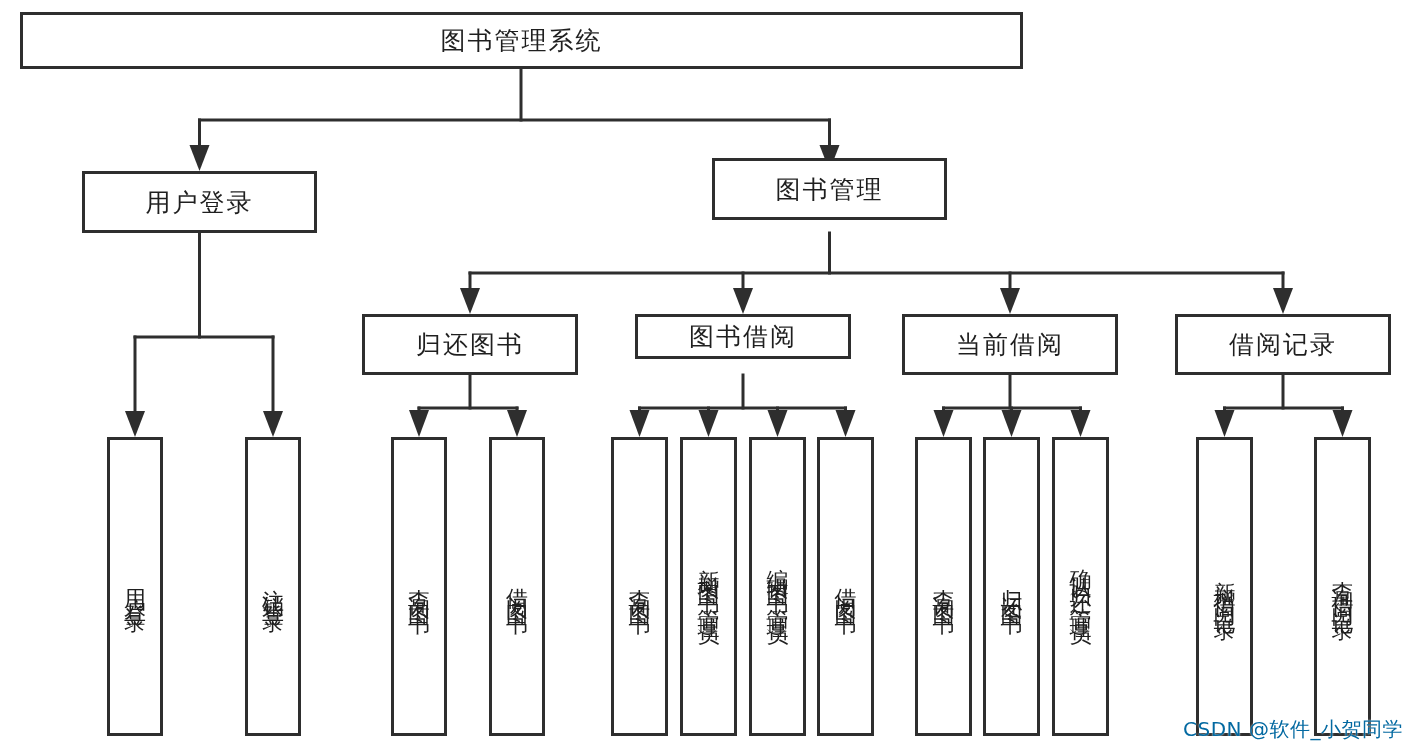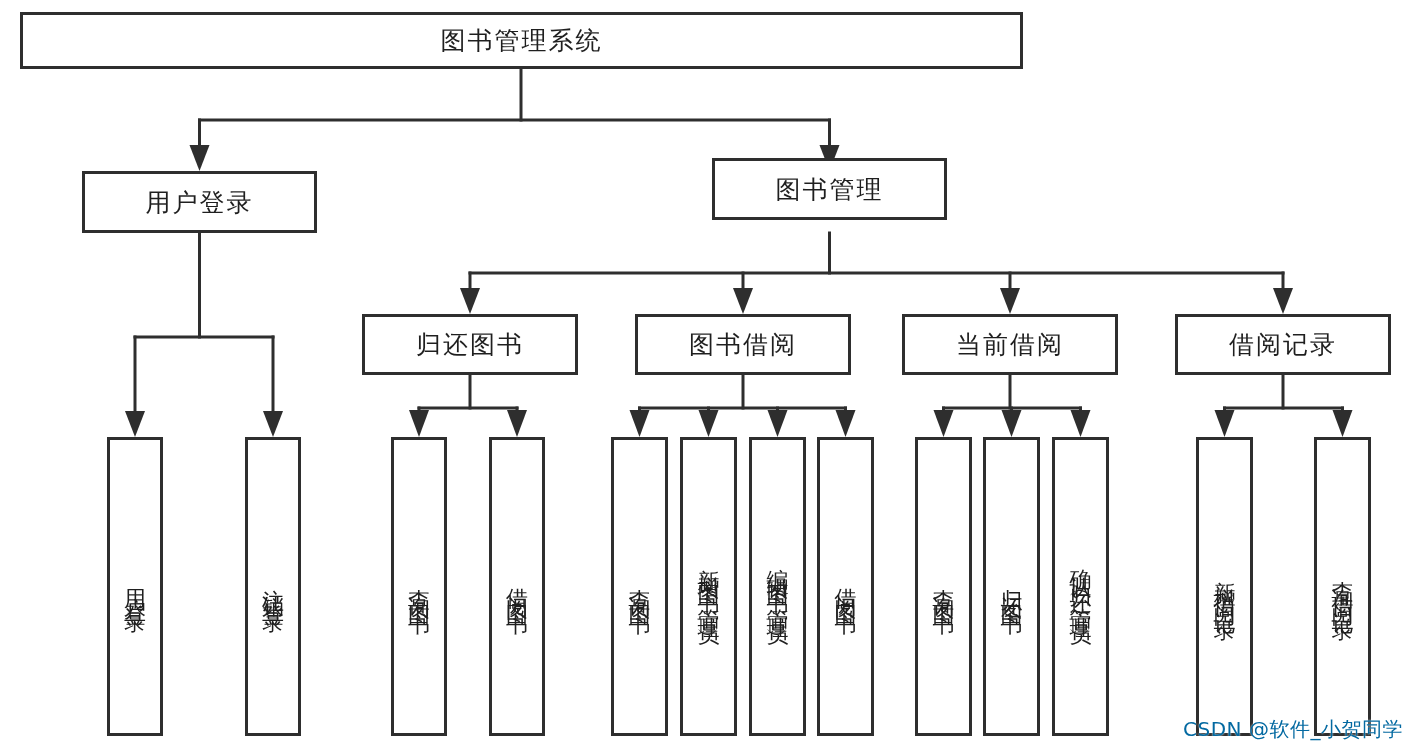--- a/index.html
+++ b/index.html
@@ -124,21 +124,21 @@
     <path class="stroke" d="M1342.5 408 V412"></path>
     <polygon class="head" points="1332.5,410 1352.5,410 1342.5,437"></polygon>
   </svg>
 
   <div class="box hbox" style="left:20px; top:12px; width:1003px; height:57px;">图书管理系统</div>
 
   <div class="box hbox" style="left:82px; top:171px; width:235px; height:62px;">用户登录</div>
   <div class="box hbox" style="left:712px; top:158px; width:235px; height:62px;">图书管理</div>
 
   <div class="box hbox" style="left:362px; top:314px; width:216px; height:61px;">归还图书</div>
-  <div class="box hbox" style="left:635px; top:314px; width:216px; height:61px;">图书借阅</div>
+  <div class="box hbox" style="left:635px; top:314px; width:216px; height:45px;">图书借阅</div>
   <div class="box hbox" style="left:902px; top:314px; width:216px; height:61px;text-align:right;">当前借阅</div>
   <div class="box hbox" style="left:1175px; top:314px; width:216px; height:61px;">借阅记录</div>
 
   <div class="box vbox" style="left:107px; top:437px; width:56px; height:299px;">用户登录</div>
   <div class="box vbox" style="left:245px; top:437px; width:56px; height:299px;">注销登录</div>
 
   <div class="box vbox" style="left:391px; top:437px; width:56px; height:299px;">查询图书</div>
   <div class="box vbox" style="left:489px; top:437px; width:56px; height:299px;">借阅图书</div>
 
   <div class="box vbox" style="left:611px; top:437px; width:57px; height:299px;">查询图书</div>

